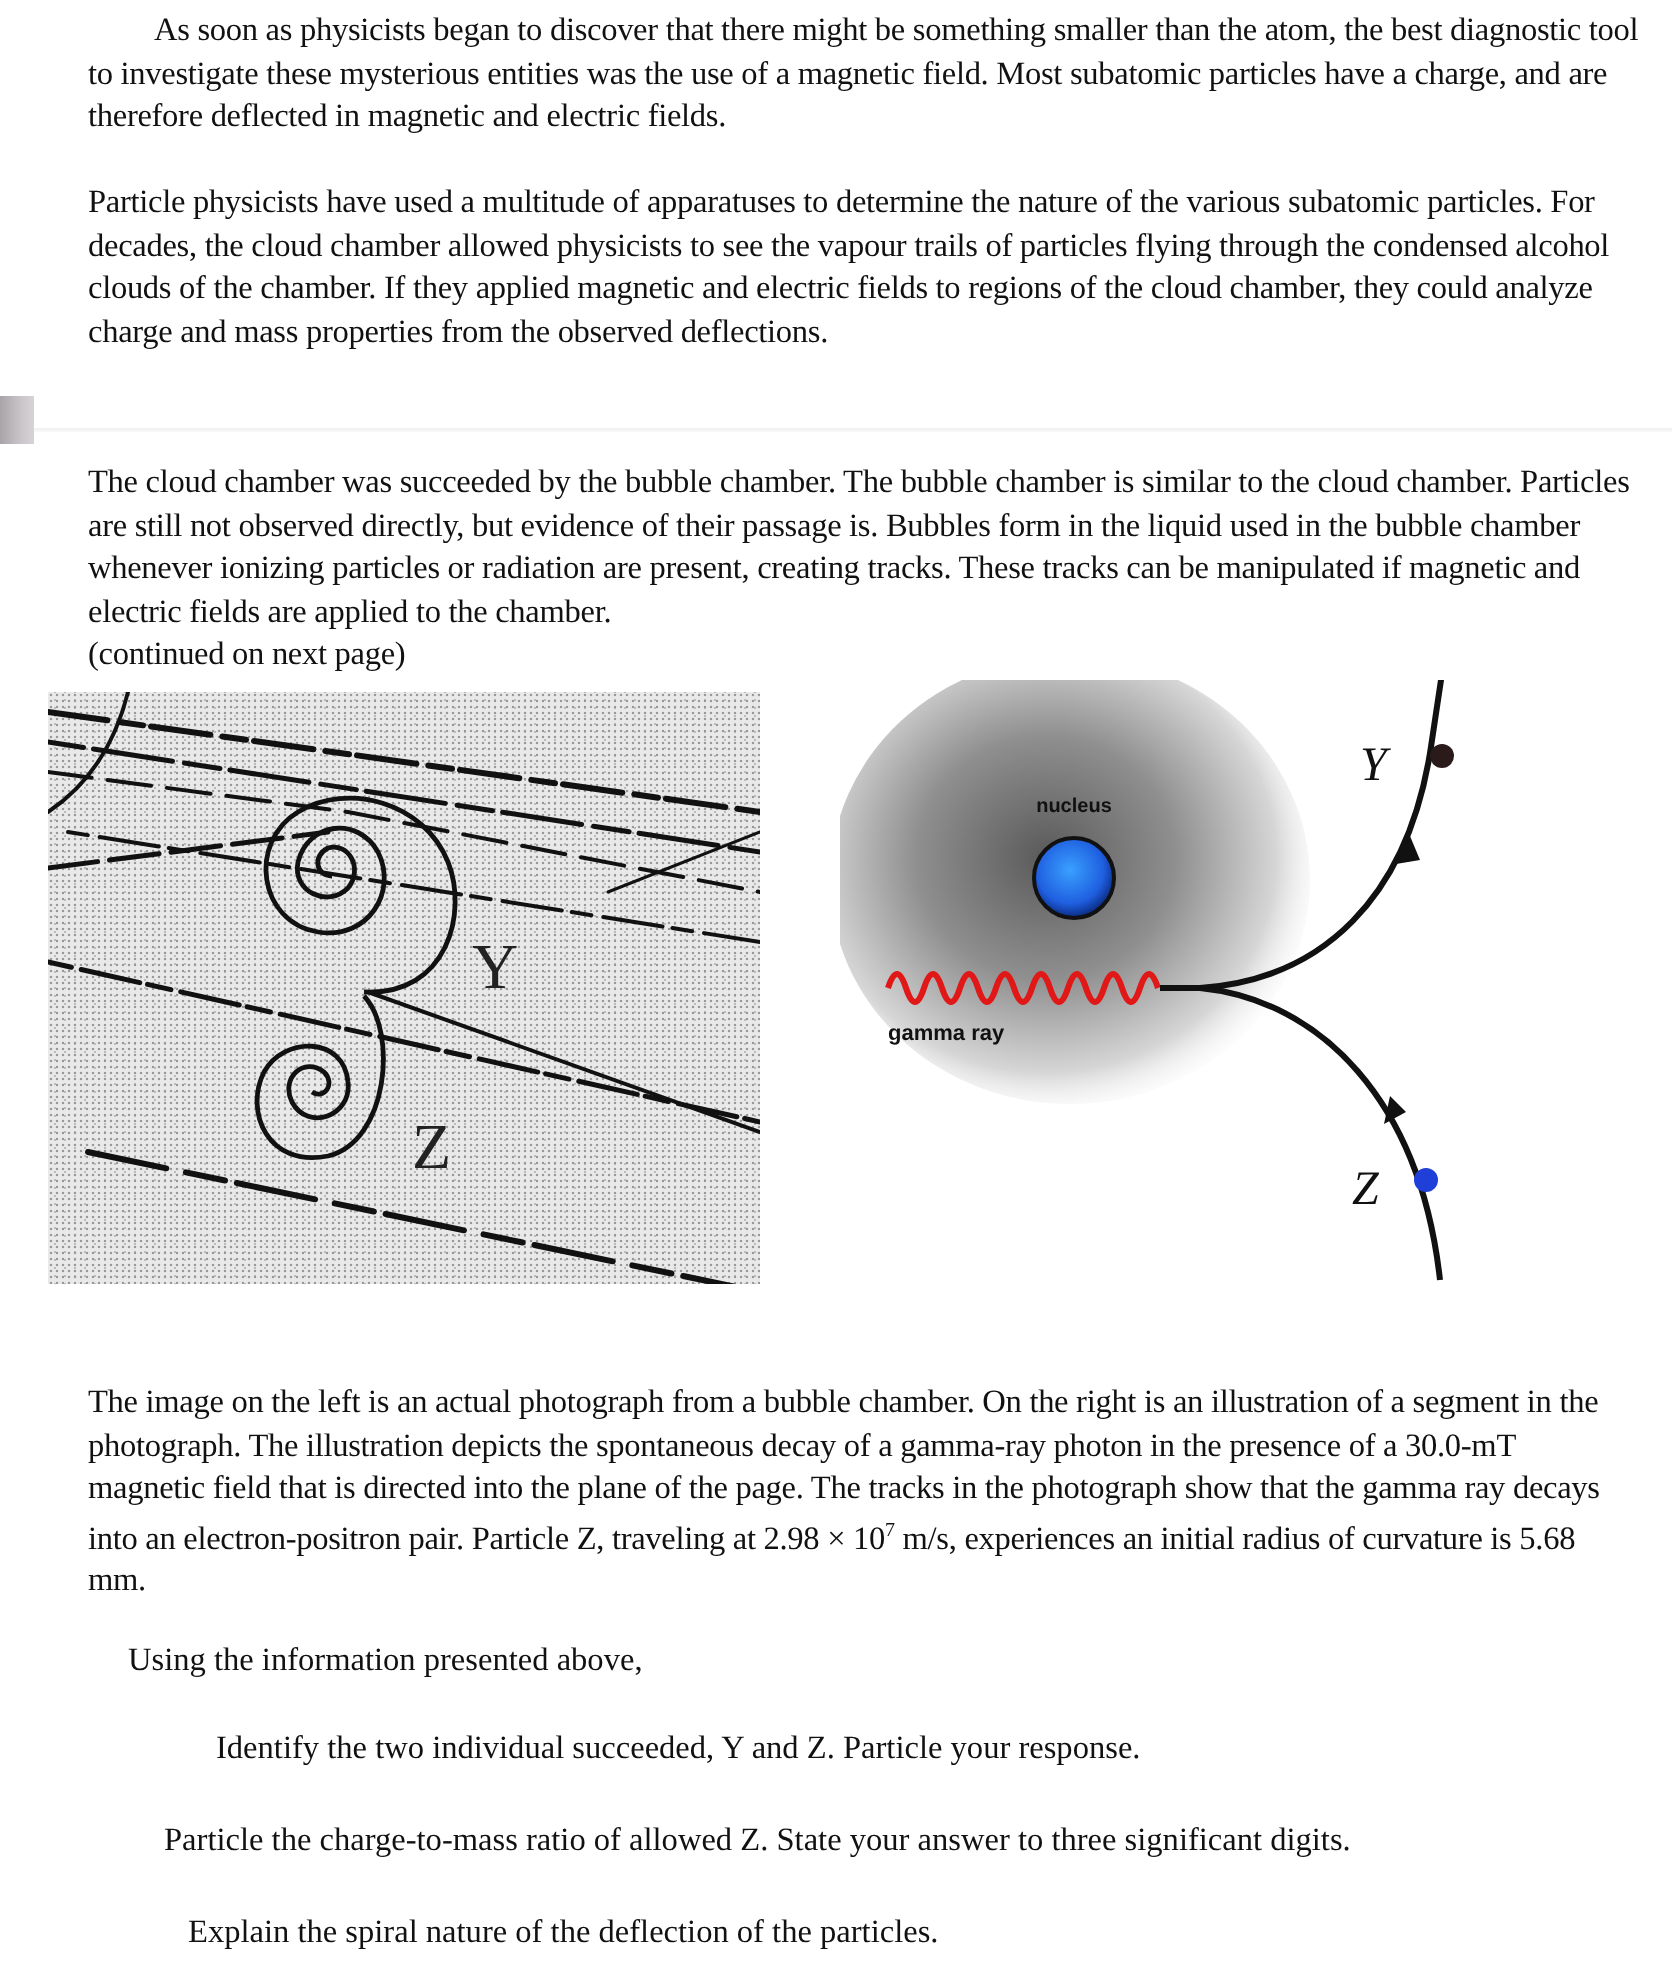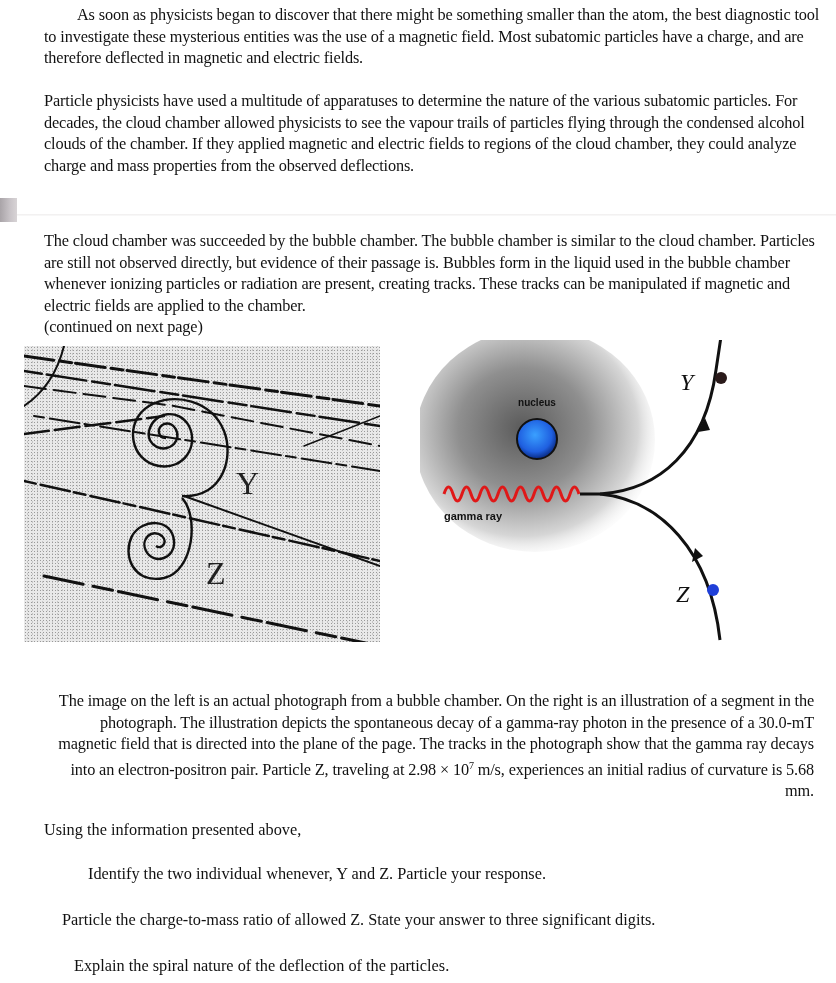--- a/index.html
+++ b/index.html
@@ -25,21 +25,21 @@
     background-color: #e9e9e9;
     background-image:
       radial-gradient(#999 0.7px, transparent 0.8px),
       radial-gradient(#bbb 0.6px, transparent 0.7px);
     background-size: 3px 3px, 5px 4px;
     background-position: 0 0, 1px 2px;
   }
   .illus {
     position: absolute; left: 420px; top: 340px; width: 330px; height: 310px;
   }
-  .q { position: absolute; font-size: 16.3px; line-height: 20px; }
+  .q { position: absolute; font-size: 16.3px; line-height: 20px; margin-left: 20px; }
   b { font-weight: normal; }
 </style>
 </head>
 <body>
 
 <div class="para indent" style="top:4px;">As soon as physicists began to discover that there might be something smaller than the atom, the best diagnostic tool to investigate these mysterious entities was the use of a magnetic field. Most subatomic particles have a charge, and are therefore deflected in magnetic and electric fields.</div>
 
 <div class="para" style="top:90px;">Particle physicists have used a multitude of apparatuses to determine the nature of the various subatomic particles. For decades, the cloud chamber allowed physicists to see the vapour trails of particles flying through the condensed alcohol clouds of the chamber. If they applied magnetic and electric fields to regions of the cloud chamber, they could analyze charge and mass properties from the observed deflections.</div>
 
 <div class="side-mark"></div>
@@ -99,28 +99,28 @@
     <path d="M180 154 C240 160 290 210 300 300" fill="none" stroke="#111" stroke-width="3"></path>
     <polygon points="285,78 278,92 290,90" fill="#111"></polygon>
     <polygon points="275,208 272,222 283,216" fill="#111"></polygon>
     <circle cx="301" cy="38" r="6" fill="#2a1a1a"></circle>
     <circle cx="293" cy="250" r="6" fill="#1f3fd8"></circle>
     <text x="260" y="50" font-family="Liberation Serif, serif" font-style="italic" font-size="24" fill="#111">Y</text>
     <text x="256" y="262" font-family="Liberation Serif, serif" font-style="italic" font-size="24" fill="#111">Z</text>
   </svg>
 </div>
 
-<div class="para" style="top:690px; width:770px;text-align:right;">
+<div class="para" style="top:690px; width:770px;">
   <span>The image on the left is an actual photograph from a bubble chamber. On the right is an illustration of a segment in the photograph. The illustration depicts the spontaneous decay of a gamma-ray photon in the presence of a 30.0-mT magnetic field that is directed into the plane of the page. The tracks in the photograph show that the gamma ray decays into an electron-positron pair. Particle Z, traveling at 2.98 × 10</span><sup style="font-size:10px;">7</sup><span> m/s, experiences an initial radius of curvature is 5.68 mm.</span>
 </div>
 
 <div class="q" style="left:44px; top:820px;">Using the information presented above,</div>
 
 <div class="q" style="left:88px; top:864px;">
-  <b>Identify</b><span> the two individual whenever, Y and Z. </span><b>Particle</b><span> your response.</span>
+  <b>Identify</b><span> the two individual succeeded, Y and Z. </span><b>Particle</b><span> your response.</span>
 </div>
 
 <div class="q" style="left:62px; top:910px;">
   <b>Particle</b><span> the charge-to-mass ratio of allowed Z. </span><b>State</b><span> your answer to three significant digits.</span>
 </div>
 
 <div class="q" style="left:74px; top:956px;">
   <b>Explain</b><span> the spiral nature of the deflection of the particles.</span>
 </div>
 

